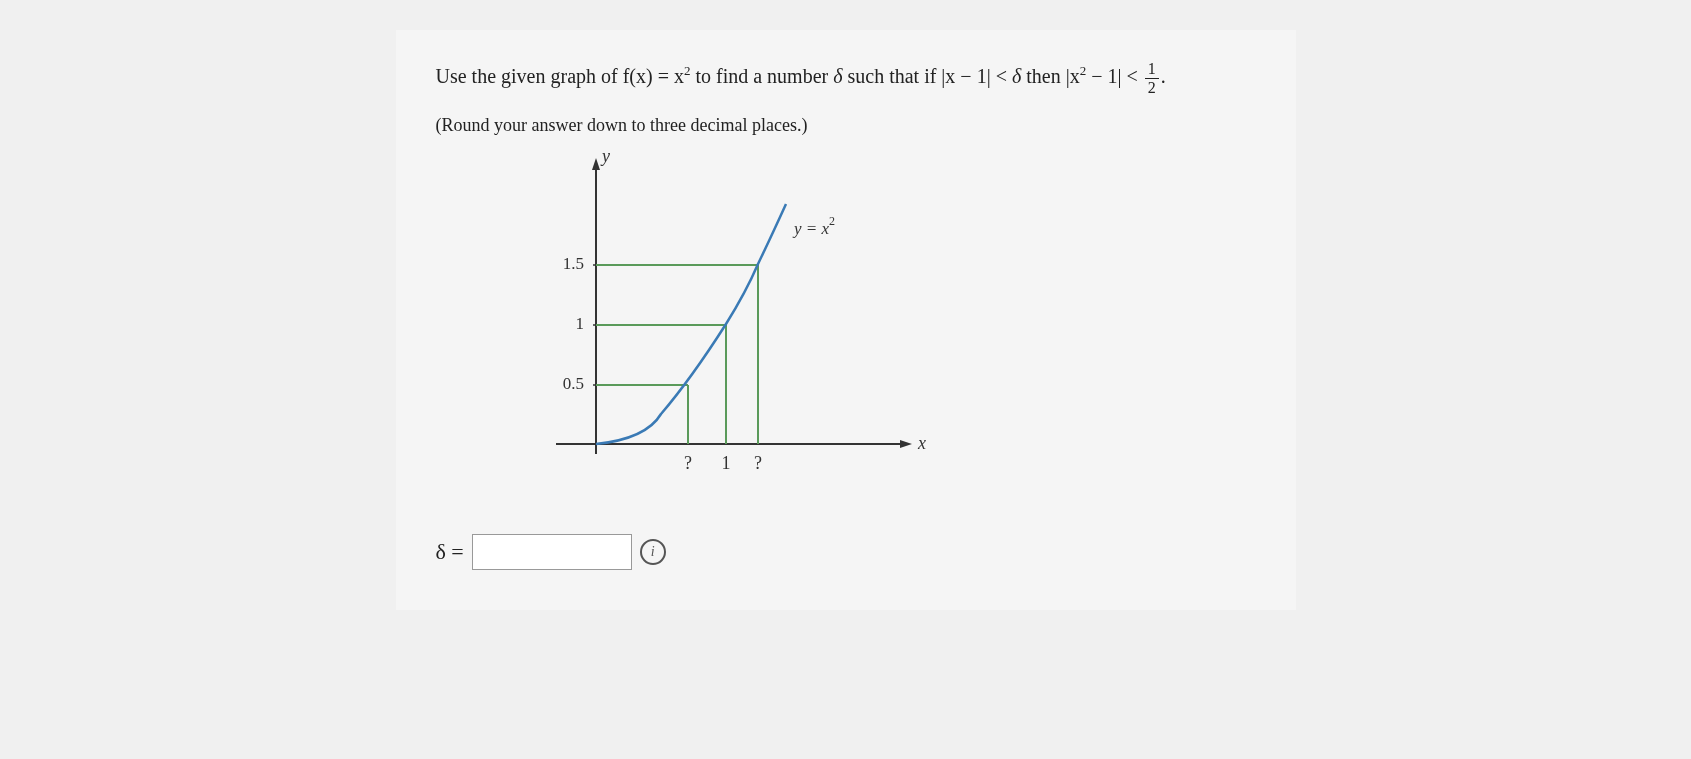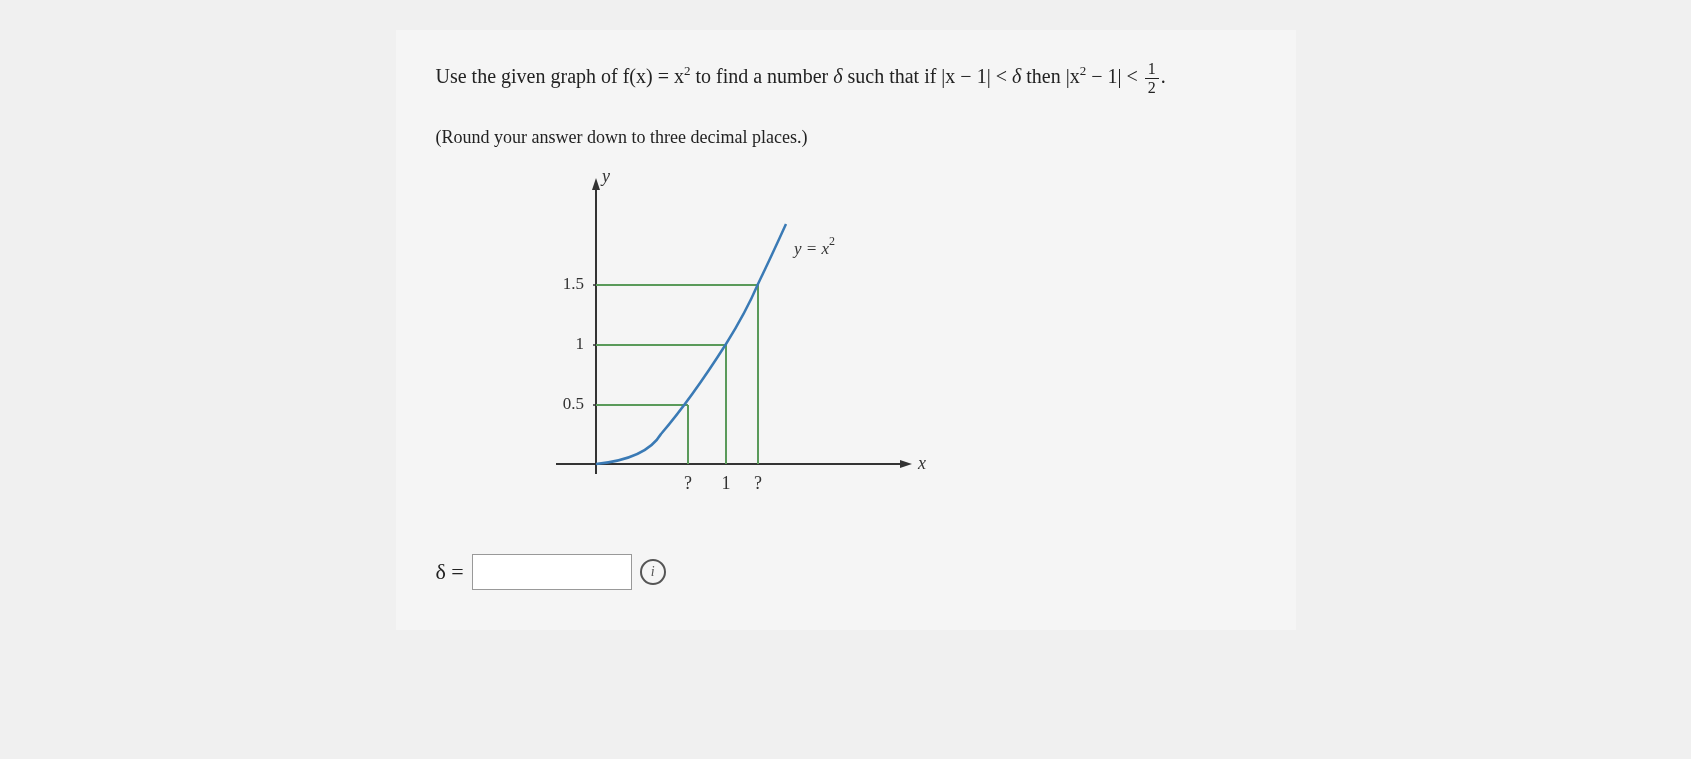--- a/index.html
+++ b/index.html
@@ -14,21 +14,21 @@
     }
     .container {
       background: #f5f5f5;
       max-width: 900px;
       width: 100%;
       padding: 30px 40px 40px 40px;
     }
     .problem-text {
       font-size: 20px;
       line-height: 1.6;
-      margin-bottom: 30px;
+      margin-bottom: 18px;
       color: #222;
     }
     .problem-text sup {
       font-size: 13px;
     }
     .fraction {
       display: inline-flex;
       flex-direction: column;
       align-items: center;
       vertical-align: middle;
@@ -40,21 +40,21 @@
       border-bottom: 1.5px solid #222;
       padding: 0 3px;
       font-size: 16px;
     }
     .fraction .denominator {
       padding: 0 3px;
       font-size: 16px;
     }
     .round-note {
       font-size: 18px;
-      margin-bottom: 16px;
+      margin-bottom: 8px;
       color: #222;
     }
     .graph-area {
       display: flex;
       flex-direction: column;
       align-items: flex-start;
       margin-left: 60px;
       margin-bottom: 30px;
     }
     .answer-row {

